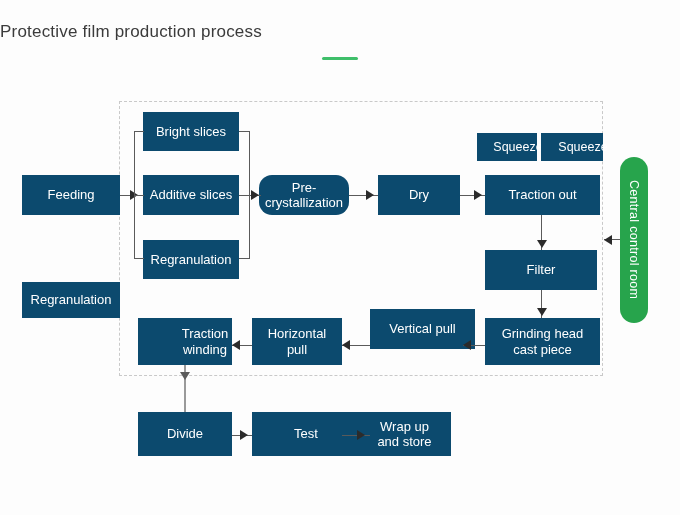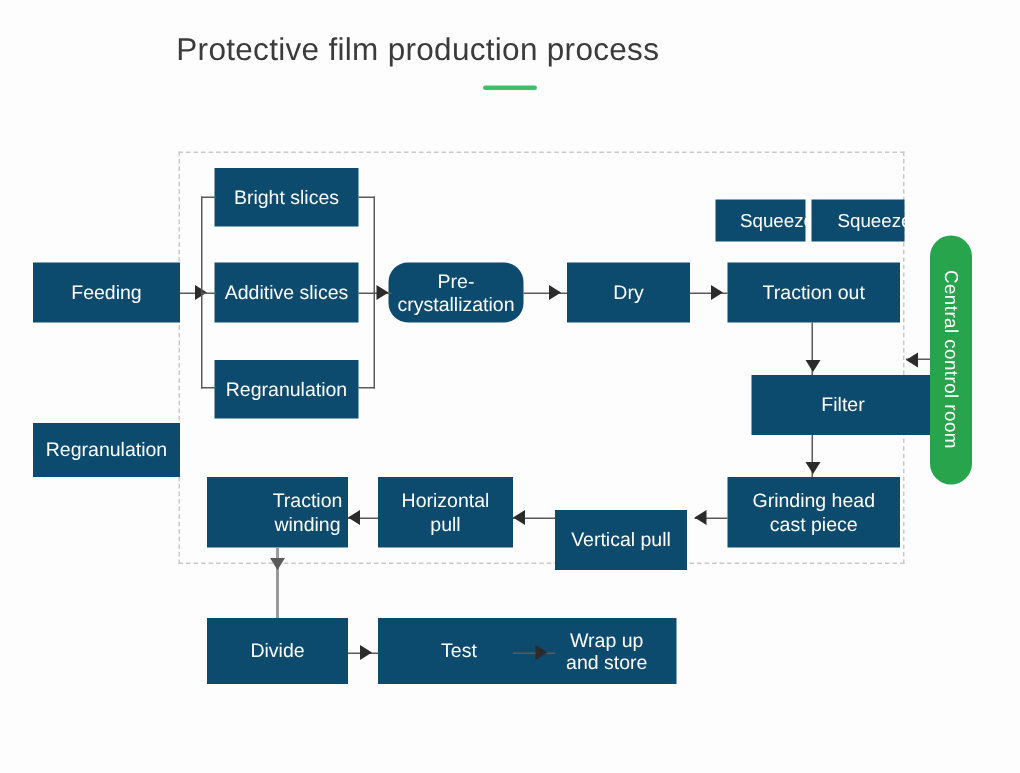--- a/index.html
+++ b/index.html
@@ -9,22 +9,21 @@
     background:#fdfdfd;
     font-family:"Liberation Sans","DejaVu Sans",sans-serif;
     overflow:hidden;
     position:relative;
   }
   #stage{position:absolute;left:0;top:0;width:680px;height:515px;}
 
   
   #title{
     position:absolute;left:0;top:22px;width:557px;
-    text-align:center;
-    font-size:21px;color:#3b3b3b;
+    font-size:17px;color:#3b3b3b;
     letter-spacing:.2px;
     white-space:nowrap;
   }
   #title-accent{
     position:absolute;left:322px;top:57px;
     width:36px;height:3px;border-radius:2px;
     background:#3fbf6a;
   }
 
   
@@ -103,26 +102,26 @@
 crystallization</div>
 
   <div class="node" style="left:378px;top:175px;width:82px;height:40px;">Dry</div>
 
   <div class="node small" style="left:477px;top:133px;width:60px;height:28px;">Squeeze</div>
 
   <div class="node small" style="left:541px;top:133px;width:62px;height:28px;">Squeeze</div>
 
   <div class="node" style="left:485px;top:175px;width:115px;height:40px;">Traction out</div>
 
-  <div class="node" style="left:485px;top:250px;width:122px;height:40px;margin-left:16px;">Filter</div>
+  <div class="node" style="left:485px;top:250px;width:112px;height:40px;">Filter</div>
 
   <div class="node" style="left:485px;top:318px;width:115px;height:47px;">Grinding head
 cast piece</div>
 
-  <div class="node" style="left:370px;top:340px;width:88px;height:40px;text-align:center;">Vertical pull</div>
+  <div class="node" style="left:370px;top:309px;width:105px;height:40px;text-align:center;">Vertical pull</div>
 
   <div class="node" style="left:252px;top:318px;width:90px;height:47px;">Horizontal
 pull</div>
 
   <div class="node" style="left:138px;top:318px;width:94px;height:47px;padding-left:44px;">Traction
 winding</div>
 
   <div class="node" style="left:138px;top:412px;width:94px;height:44px;">Divide</div>
 
   <div class="node" style="left:252px;top:412px;width:108px;height:44px;text-align:right;">Test</div>

